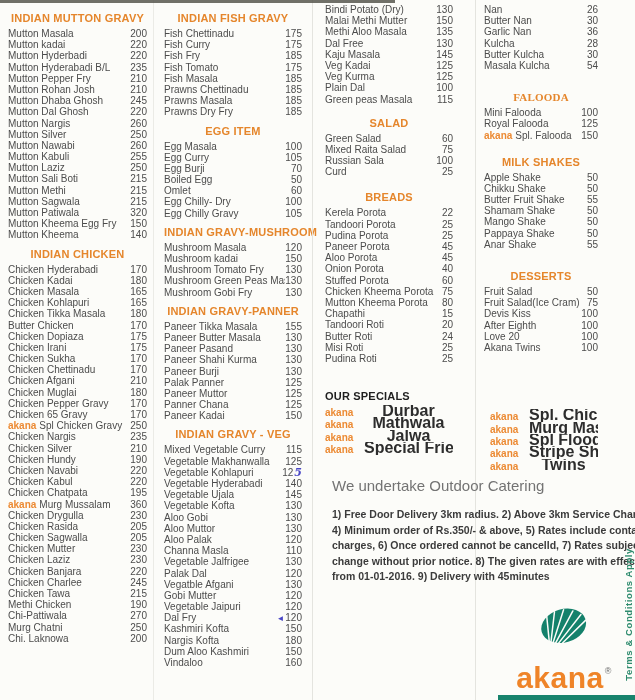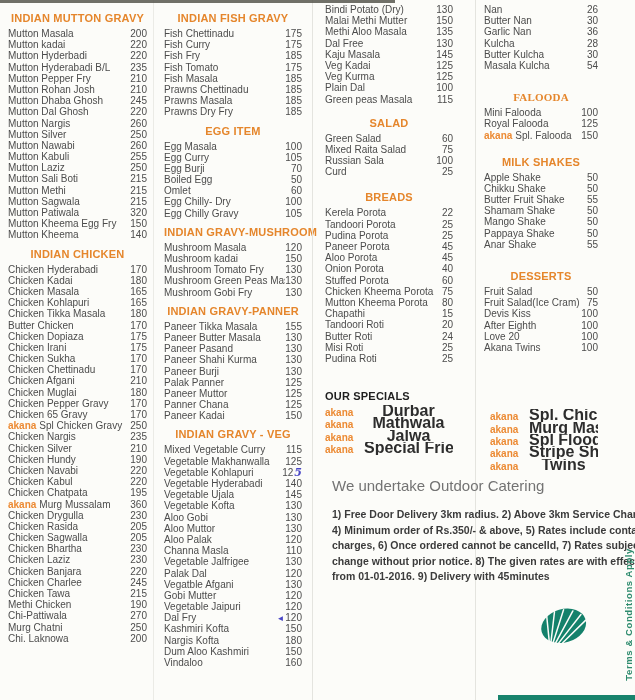--- a/index.html
+++ b/index.html
@@ -281,21 +281,21 @@
               <span class="mi-name">Chicken Rasida</span>
               <span class="mi-price">205</span>
             </li>
 
             <li class="row">
               <span class="mi-name">Chicken Sagwalla</span>
               <span class="mi-price">205</span>
             </li>
 
             <li class="row">
-              <span class="mi-name">Chicken Bhartha</span>
+              <span class="mi-name">Chicken Mutter</span>
               <span class="mi-price">230</span>
             </li>
 
             <li class="row">
               <span class="mi-name">Chicken Laziz</span>
               <span class="mi-price">230</span>
             </li>
 
             <li class="row">
               <span class="mi-name">Chicken Banjara</span>
@@ -969,17 +969,18 @@
         <g stroke="#fcfcf9" stroke-width="2.4" stroke-linecap="round">
           <line x1="20" y1="66" x2="28" y2="22"></line>
           <line x1="22" y1="67" x2="42" y2="19"></line>
           <line x1="25" y1="68" x2="57" y2="20"></line>
           <line x1="29" y1="69" x2="71" y2="26"></line>
           <line x1="34" y1="70" x2="82" y2="35"></line>
           <line x1="41" y1="71" x2="87" y2="46"></line>
         </g>
       </g>
     </svg>
+    <div class="logo-text"><span>akana</span><span class="logo-reg">®</span></div>
   </div>
 
   <div class="side-text">Terms &amp; Conditions Apply</div>
   <div class="tealbar"></div>
 </div>
 
 </body></html>

